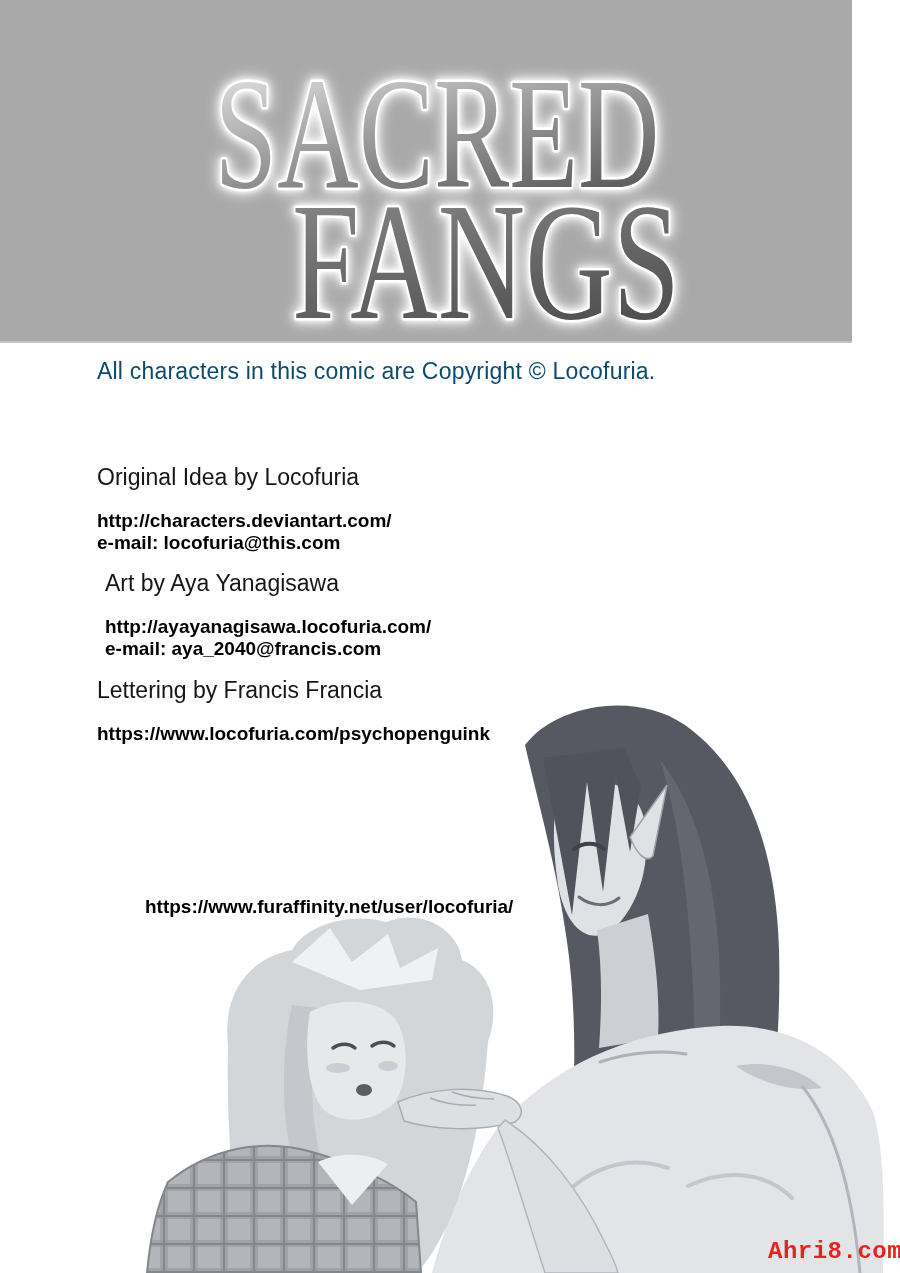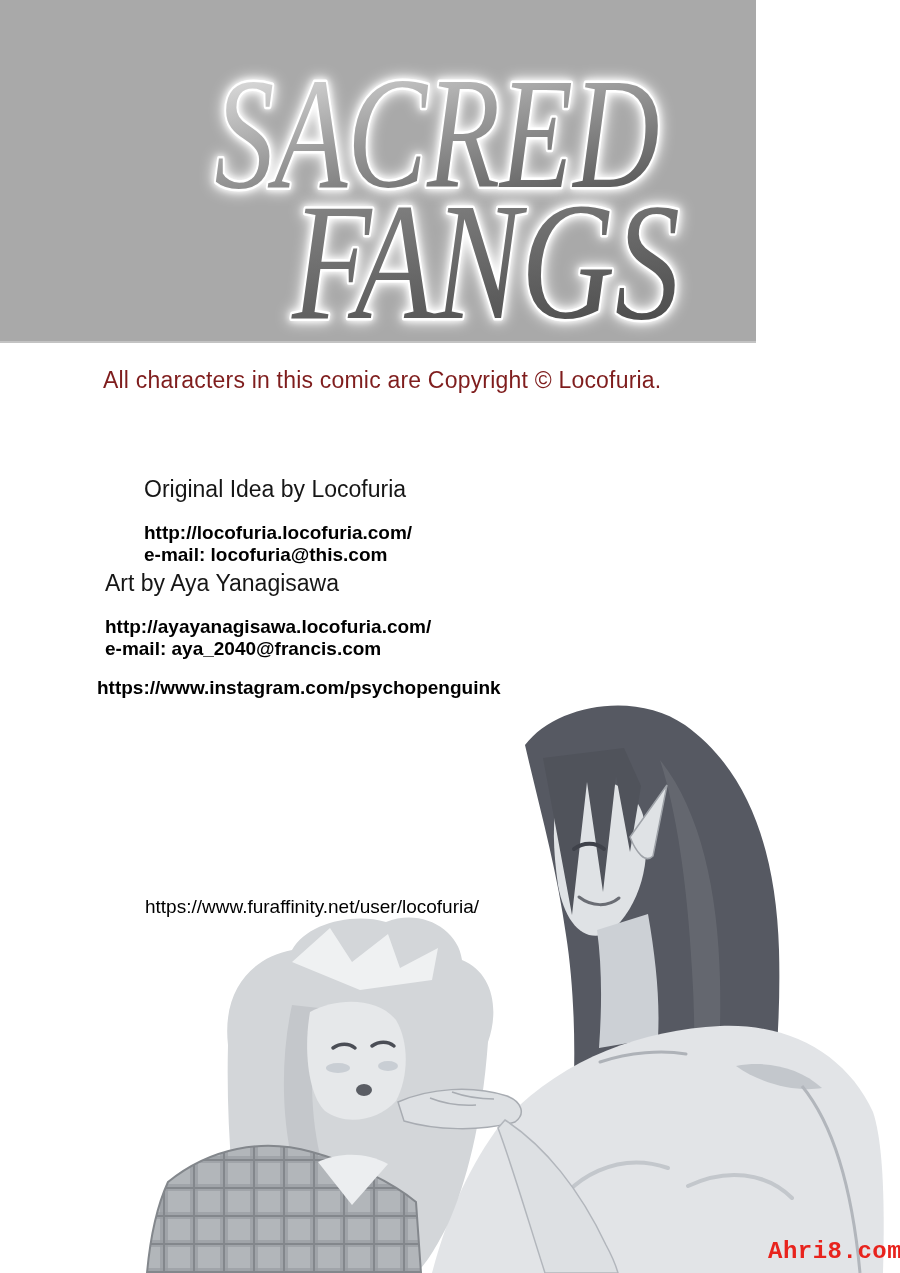--- a/index.html
+++ b/index.html
@@ -2,43 +2,43 @@
 <html><head>
 <meta charset="utf-8">
 <style>
   html,body{margin:0;padding:0;}
   body{
     width:900px;height:1273px;position:relative;overflow:hidden;
     background:#ffffff;font-family:"Liberation Sans",sans-serif;
   }
   
   .banner{
-    position:absolute;left:0;top:0;width:756px;height:341px;
-    background:#a9a9a9;border-bottom:2px solid #c3c3c3;font-style:italic;
+    position:absolute;left:0;top:0;width:852px;height:341px;
+    background:#a9a9a9;border-bottom:2px solid #c3c3c3;
   }
   .logo-svg{position:absolute;left:0;top:0;}
   .logo-text{
     font-family:"Liberation Serif","DejaVu Serif",serif;
     paint-order:stroke fill;stroke:#ffffff;stroke-width:5px;stroke-linejoin:round;
     filter:drop-shadow(0 0 3px #ffffff) drop-shadow(0 0 7px #ffffff);
   }
   
   .copyright{
-    position:absolute;left:103px;top:358px;width:700px;
-    font-size:23px;color:#7f1d1d;letter-spacing:0.2px;margin-top:9px;
+    position:absolute;left:97px;top:358px;width:700px;
+    font-size:23px;color:#0c4a6e;letter-spacing:0.2px;
   }
   .credit-block{position:absolute;left:97px;color:#000;}
   .credit-block .heading{font-size:23px;color:#161616;margin:0 0 19px 0;}
   .credit-block .links{font-size:19px;font-weight:bold;line-height:21.5px;margin:0;}
-  .blk1{top:476px;margin-left:47px;}
+  .blk1{top:464px;}
   .blk2{top:570px;margin-left:8px;}
   .blk3{top:677px;}
   .extra-link{
     position:absolute;left:145px;top:896px;
-    font-size:19px;font-weight:normal;color:#000;
+    font-size:19px;font-weight:bold;color:#000;
   }
   
   .illustration{position:absolute;left:0;top:700px;width:900px;height:573px;}
   
   .watermark{
     position:absolute;left:768px;top:1238px;
     font-family:"Liberation Mono","DejaVu Sans Mono",monospace;
     font-size:24px;font-weight:bold;letter-spacing:0.5px;
   }
 </style>
@@ -61,36 +61,37 @@
     <text class="logo-text" x="437" y="187" font-size="158" text-anchor="middle" textLength="445" lengthAdjust="spacingAndGlyphs" fill="url(#gradTop)">SACRED</text>
     <text class="logo-text" x="486" y="318" font-size="168" text-anchor="middle" textLength="388" lengthAdjust="spacingAndGlyphs" fill="url(#gradBottom)">FANGS</text>
   </svg>
 </div>
 
 <div class="copyright">All characters in this comic are Copyright © Locofuria.</div>
 
 <div class="credit-block blk1">
   <p class="heading">Original Idea by Locofuria</p>
   <p class="links">
-    <span>http://locofuria.locofuria.com/</span><br>
+    <span>http://characters.deviantart.com/</span><br>
     <span>e-mail: locofuria@this.com</span>
   </p>
 </div>
 
 <div class="credit-block blk2">
   <p class="heading">Art by Aya Yanagisawa</p>
   <p class="links">
     <span>http://ayayanagisawa.locofuria.com/</span><br>
     <span>e-mail: aya_2040@francis.com</span>
   </p>
 </div>
 
 <div class="credit-block blk3">
+  <p class="heading">Lettering by Francis Francia</p>
   <p class="links">
-    <span>https://www.instagram.com/psychopenguink</span><br>
+    <span>https://www.locofuria.com/psychopenguink</span><br>
   </p>
 </div>
 
 <div class="extra-link">https://www.furaffinity.net/user/locofuria/</div>
 
 <svg class="illustration" width="900" height="573" viewBox="0 0 900 573">
   <defs>
     <pattern id="plaid" width="30" height="28" patternUnits="userSpaceOnUse">
       <rect width="30" height="28" fill="#b2b6ba"></rect>
       <rect x="10" width="8" height="28" fill="#999da2" opacity="0.75"></rect>

